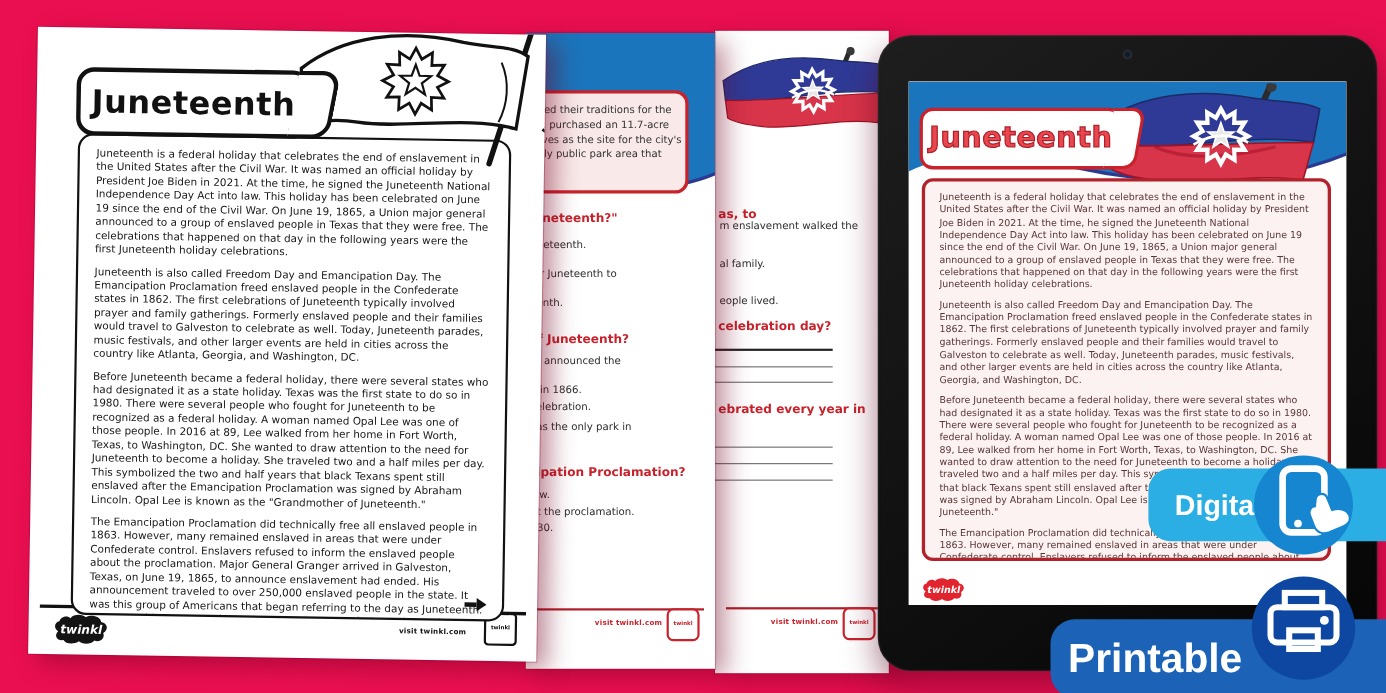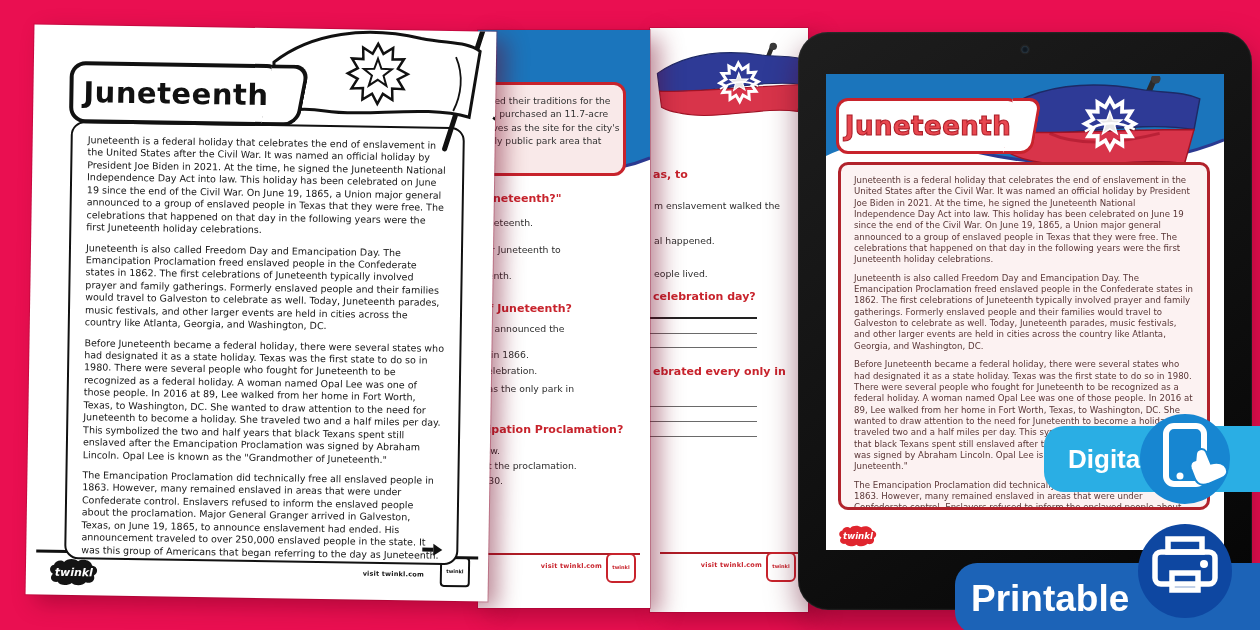--- a/index.html
+++ b/index.html
@@ -92,29 +92,29 @@
       <svg width="170" height="96" viewBox="0 0 230 115">
         <path d="M165,2 L128,86" stroke="#2b2b2b" stroke-width="6" stroke-linecap="round"></path>
         <circle cx="166" cy="3" r="5" fill="#3a3a3a"></circle>
         <path d="M8,34 C45,10 95,4 150,14 C175,18 195,16 212,24 L206,56 C160,48 100,58 55,60 C35,61 18,60 10,58 Z" fill="#2E3A96" stroke="#1d2a66" stroke-width="1.5"></path>
         <path d="M10,58 C40,62 120,56 206,56 L196,92 C150,84 95,98 55,92 C33,89 18,84 12,80 Z" fill="#D8344A" stroke="#a01325" stroke-width="1.5"></path>
         <polygon points="118,24 122.7,32.6 131,27.5 130.7,37.3 140.5,37 135.4,45.3 144,50 135.4,54.7 140.5,63 130.7,62.7 131,72.5 122.7,67.4 118,76 113.3,67.4 105,72.5 105.3,62.7 95.5,63 100.6,54.7 92,50 100.6,45.3 95.5,37 105.3,37.3 105,27.5 113.3,32.6" fill="none" stroke="#fff" stroke-width="4"></polygon>
         <polygon points="118,37 121.1,45.7 130.4,46 123,51.6 125.6,60.5 118,55.3 110.4,60.5 113,51.6 105.6,46 114.9,45.7" fill="#E8E8E8" stroke="#fff" stroke-width="1.5"></polygon>
         <path d="M92,58 Q118,42 144,56" stroke="#fff" stroke-width="2.5" fill="none"></path>
       </svg>
     </div>
-    <div class="red-head" style="top:140px;">as, to</div>
+    <div class="red-head" style="top:160px;">as, to</div>
     <div class="frag" style="top:172px;">m enslavement walked the</div>
-    <div class="frag" style="top:207px;">al happened.</div>
+    <div class="frag" style="top:207px;">al family.</div>
     <div class="frag" style="top:240px;">eople lived.</div>
     <div class="red-head" style="top:262px;">celebration day?</div>
     <div class="ans-line strong" style="left:-10px;top:289px;width:117px;"></div>
     <div class="ans-line" style="left:-10px;top:305px;width:117px;"></div>
     <div class="ans-line" style="left:-10px;top:319px;width:117px;"></div>
-    <div class="red-head" style="top:337px;">ebrated every only in</div>
+    <div class="red-head" style="top:337px;">ebrated every year in</div>
     <div class="ans-line" style="left:-10px;top:378px;width:117px;"></div>
     <div class="ans-line" style="left:-10px;top:393px;width:117px;"></div>
     <div class="ans-line" style="left:-10px;top:408px;width:117px;"></div>
     <div class="foot-rule red" style="top:524px;"></div>
     <span class="visit" style="color:#C8232C;right:46px;top:533px;">visit twinkl.com</span>
     <div class="stamp red-stamp" style="right:12px;top:524px;">
         <span>twinkl</span>
       </div>
   </div>
 

